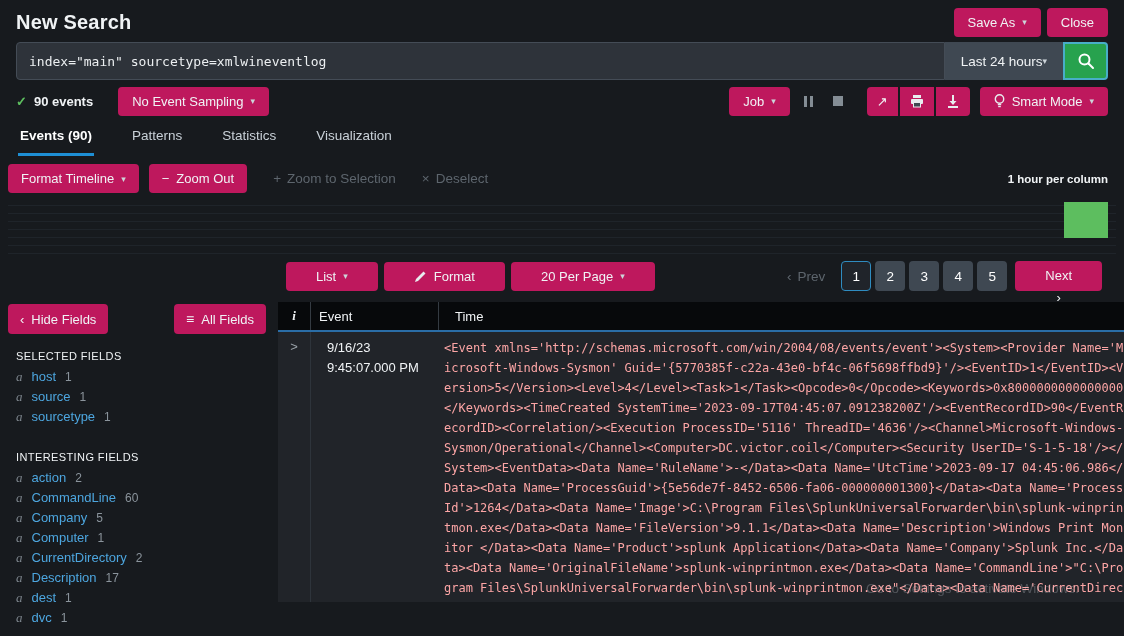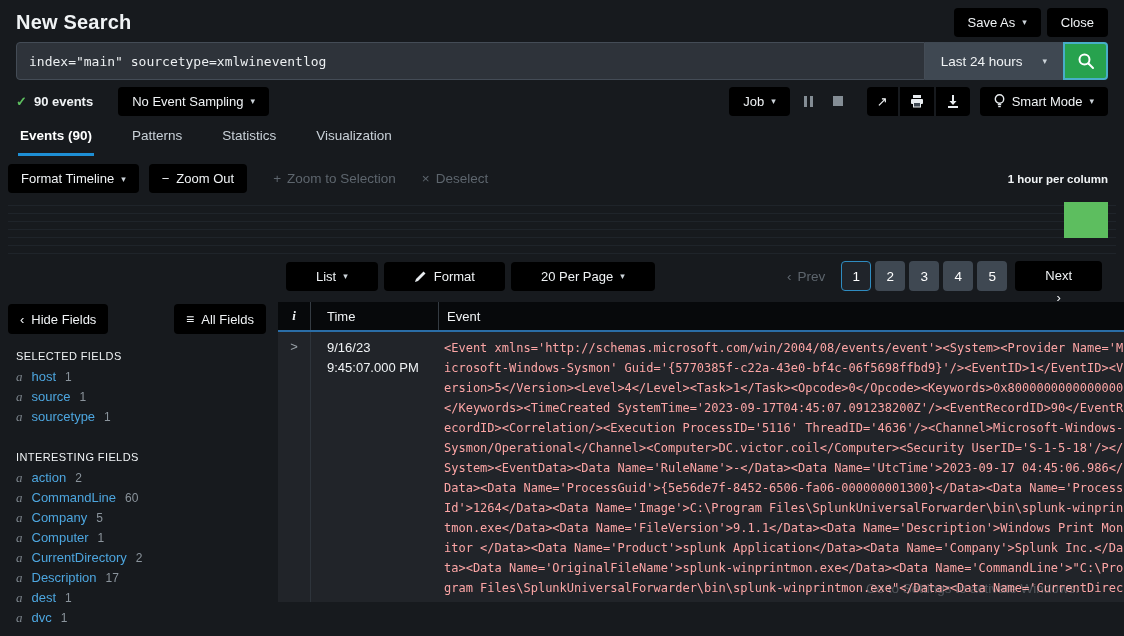--- a/index.html
+++ b/index.html
@@ -3,41 +3,41 @@
 <meta charset="utf-8">
 <style>
   * { margin:0; padding:0; box-sizing:border-box; }
   html,body { width:1124px; height:636px; overflow:hidden; }
   body {
     background:#171a1e; color:#f0f3f5;
     font-family:"Liberation Sans", sans-serif; font-size:13px;
     position:relative;
   }
   .btn {
-    background:#000000; color:#f0f3f5; border:none; border-radius:4px;
+    background:#be185d; color:#f0f3f5; border:none; border-radius:4px;
     padding:7px 14px; font-size:13px; font-family:inherit; cursor:pointer;
     display:inline-flex; align-items:center; gap:7px; white-space:nowrap;
   }
   .caret { font-size:9px; color:#cdd4da; }
 
   
   .top-header { display:flex; align-items:center; justify-content:space-between; padding:8px 16px 6px; height:42px; }
   .page-title { font-size:20px; font-weight:bold; letter-spacing:.2px; }
   .top-actions { display:flex; gap:6px; }
 
   
   .search-row { display:flex; padding:0 16px; height:38px; }
   .search-box {
     flex:1; background:#2e333a; border:1px solid #444c56; border-radius:4px 0 0 4px;
     display:flex; align-items:center; padding:0 12px;
     font-family:"DejaVu Sans Mono", monospace; font-size:13px; color:#eceff1;
   }
   .timerange-btn {
     background:#3f4852; border:none; color:#f0f3f5; font-size:13.5px; font-family:inherit;
-    display:flex; align-items:center; gap:20px; padding:0 16px; cursor:pointer;
+    display:flex; align-items:center; gap:0; padding:0 16px; cursor:pointer;
   }
   .search-btn {
     width:45px; background:#27a24e; border:2px solid #48aec8; border-radius:0 4px 4px 0;
     display:flex; align-items:center; justify-content:center; cursor:pointer;
   }
 
   
   .status-row { display:flex; align-items:center; justify-content:space-between; padding:10px 16px 8px; height:40px; }
   .status-left { display:flex; align-items:center; gap:5px; }
   .check { color:#5dbe5f; font-weight:bold; margin-right:2px; }
@@ -349,22 +349,22 @@
         <button class="btn next-btn">
           <span>Next</span>
           <span>›</span>
         </button>
       </div>
     </div>
 
     <div class="ev-table">
       <div class="ev-head">
         <div class="hc hc-info">i</div>
+        <div class="hc">Event</div>
         <div class="hc hc-time">Time</div>
-        <div class="hc">Event</div>
       </div>
       <div class="ev-body">
         <div class="cell-expand">&gt;</div>
         <div class="cell-time">
           <div>9/16/23</div>
           <div>9:45:07.000 PM</div>
         </div>
         <div class="cell-event">&lt;Event xmlns='http://schemas.microsoft.com/win/2004/08/events/event'&gt;&lt;System&gt;&lt;Provider Name='M
 icrosoft-Windows-Sysmon' Guid='{5770385f-c22a-43e0-bf4c-06f5698ffbd9}'/&gt;&lt;EventID&gt;1&lt;/EventID&gt;&lt;V
 ersion&gt;5&lt;/Version&gt;&lt;Level&gt;4&lt;/Level&gt;&lt;Task&gt;1&lt;/Task&gt;&lt;Opcode&gt;0&lt;/Opcode&gt;&lt;Keywords&gt;0x8000000000000000

